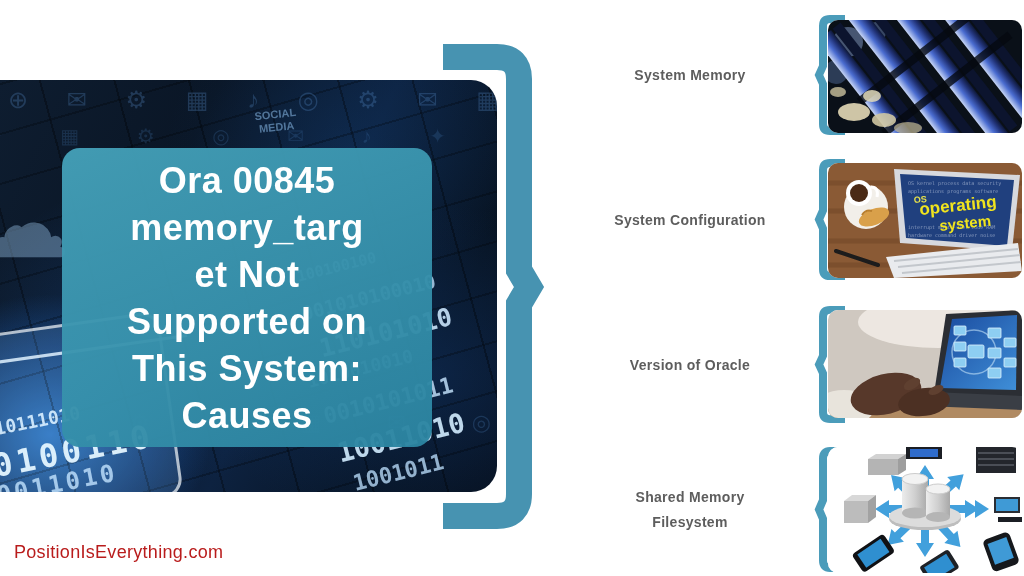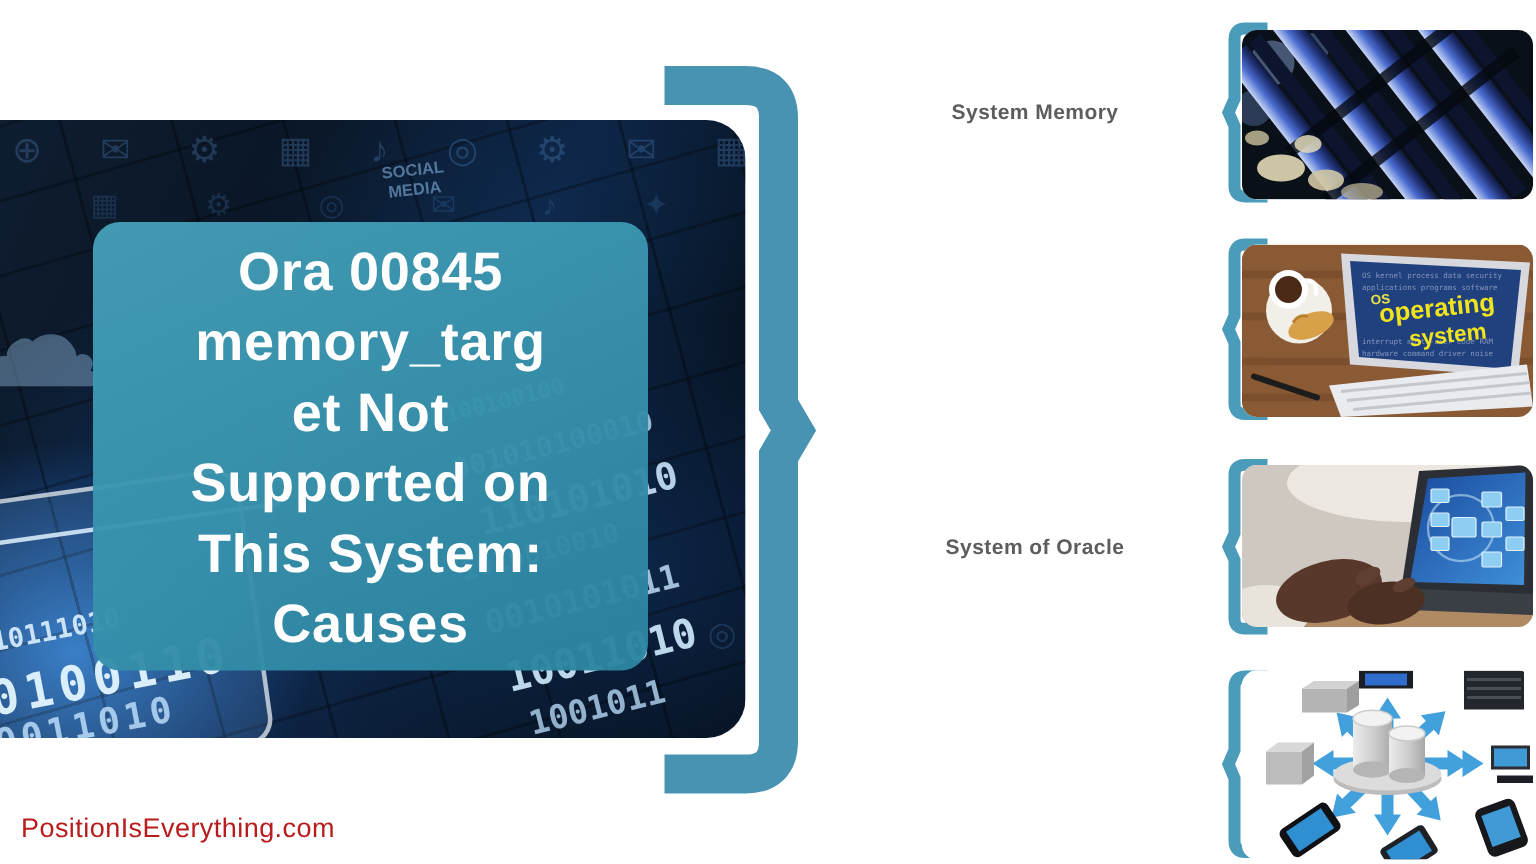--- a/index.html
+++ b/index.html
@@ -168,20 +168,21 @@
       <ellipse cx="26" cy="92" rx="16" ry="9" fill="#d9d0ae" opacity="0.95"></ellipse>
       <ellipse cx="56" cy="100" rx="12" ry="7" fill="#cfc6a2" opacity="0.9"></ellipse>
       <ellipse cx="44" cy="76" rx="9" ry="6" fill="#e2dab8" opacity="0.85"></ellipse>
       <ellipse cx="10" cy="72" rx="8" ry="5" fill="#cbc29e" opacity="0.8"></ellipse>
       <ellipse cx="80" cy="108" rx="14" ry="6" fill="#c4ba96" opacity="0.7"></ellipse>
     </svg>
   </div>
 </div>
 
 <div class="cause-row row-2">
+  <div class="cause-label">System Configuration</div>
   <svg class="small-brace" viewBox="0 0 32 122" preserveAspectRatio="none">
     <path d="M 29 5 H 14 Q 7 5 7 12 V 52 L 3 61 L 7 70 V 110 Q 7 117 14 117 H 29" fill="none" stroke="#4b9cba" stroke-width="8" stroke-linejoin="miter"></path>
   </svg>
   <div class="thumb">
     <svg viewBox="0 0 194 115" preserveAspectRatio="none">
       <rect width="194" height="115" fill="#8a5a35"></rect>
       <path d="M0 20 H194 M0 48 H194 M0 78 H194 M0 102 H194" stroke="#6e4426" stroke-width="5" opacity="0.5"></path>
       <circle cx="38" cy="44" r="22" fill="#f2efe9"></circle>
       <ellipse cx="46" cy="54" rx="16" ry="8" fill="#d9a04a" transform="rotate(-22 46 54)"></ellipse>
       <path d="M34 52 q4 -6 10 -4" stroke="#b97f2e" stroke-width="2" fill="none"></path>
@@ -200,21 +201,21 @@
       <text x="86" y="40" font-family="Liberation Sans, sans-serif" font-size="9" font-weight="bold" fill="#e8e24a" transform="rotate(-4 86 40)">OS</text>
       <text x="92" y="52" font-family="Liberation Sans, sans-serif" font-size="17" font-weight="bold" fill="#f0e41e" transform="rotate(-6 92 52)">operating</text>
       <text x="112" y="68" font-family="Liberation Sans, sans-serif" font-size="15" font-weight="bold" fill="#f0e41e" transform="rotate(-6 112 68)">system</text>
       <polygon points="58,94 190,80 194,108 66,115" fill="#e9ebee"></polygon>
       <path d="M66 98 L190 86 M70 104 L192 92 M74 110 L193 99" stroke="#c3c7cc" stroke-width="2"></path>
     </svg>
   </div>
 </div>
 
 <div class="cause-row row-3">
-  <div class="cause-label">System of Oracle</div>
+  <div class="cause-label">Version of Oracle</div>
   <svg class="small-brace" viewBox="0 0 32 122" preserveAspectRatio="none">
     <path d="M 29 5 H 14 Q 7 5 7 12 V 52 L 3 61 L 7 70 V 110 Q 7 117 14 117 H 29" fill="none" stroke="#4b9cba" stroke-width="8" stroke-linejoin="miter"></path>
   </svg>
   <div class="thumb">
     <svg viewBox="0 0 194 108" preserveAspectRatio="none">
       <defs>
         <linearGradient id="scrG" x1="0" y1="0" x2="1" y2="1">
           <stop offset="0" stop-color="#12складGone" stop-opacity="0"></stop>
         </linearGradient>
         <linearGradient id="scrB" x1="0" y1="0" x2="1" y2="1">
@@ -243,20 +244,21 @@
       <ellipse cx="16" cy="98" rx="30" ry="18" fill="#e8e4dc"></ellipse>
       <ellipse cx="58" cy="84" rx="36" ry="20" fill="#57382a" transform="rotate(-14 58 84)"></ellipse>
       <ellipse cx="96" cy="92" rx="26" ry="14" fill="#4c3023" transform="rotate(-8 96 92)"></ellipse>
       <ellipse cx="84" cy="74" rx="9" ry="5" fill="#5f4030" transform="rotate(-30 84 74)"></ellipse>
       <ellipse cx="108" cy="80" rx="8" ry="4" fill="#5f4030" transform="rotate(-24 108 80)"></ellipse>
     </svg>
   </div>
 </div>
 
 <div class="cause-row row-4">
+  <div class="cause-label">Shared Memory Filesystem</div>
   <svg class="small-brace" viewBox="0 0 32 122" preserveAspectRatio="none">
     <path d="M 29 5 H 14 Q 7 5 7 12 V 52 L 3 61 L 7 70 V 110 Q 7 117 14 117 H 29" fill="none" stroke="#4b9cba" stroke-width="8" stroke-linejoin="miter"></path>
   </svg>
   <div class="thumb">
     <svg viewBox="0 0 194 126" preserveAspectRatio="none">
       <defs>
         <linearGradient id="cylG" x1="0" y1="0" x2="1" y2="0">
           <stop offset="0" stop-color="#ececec"></stop>
             <stop offset="0.5" stop-color="#cfcfcf"></stop>
             <stop offset="1" stop-color="#a8a8a8"></stop>

